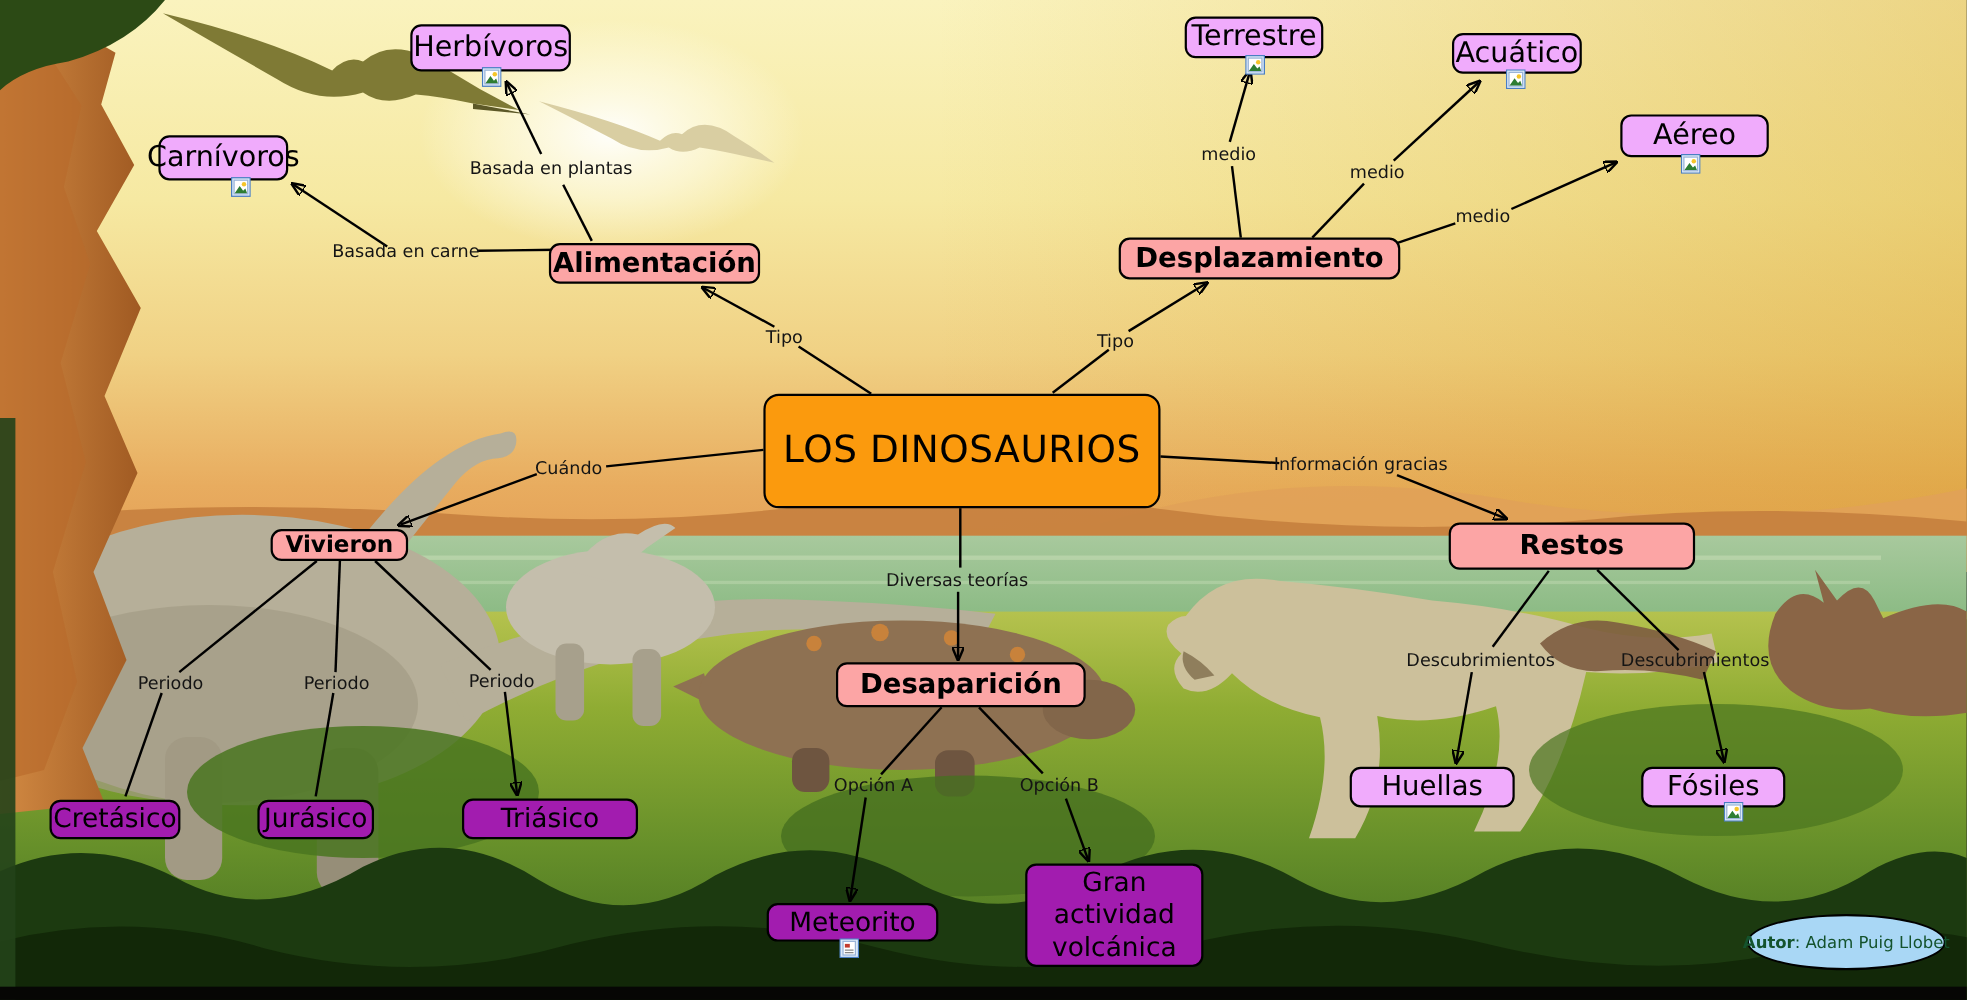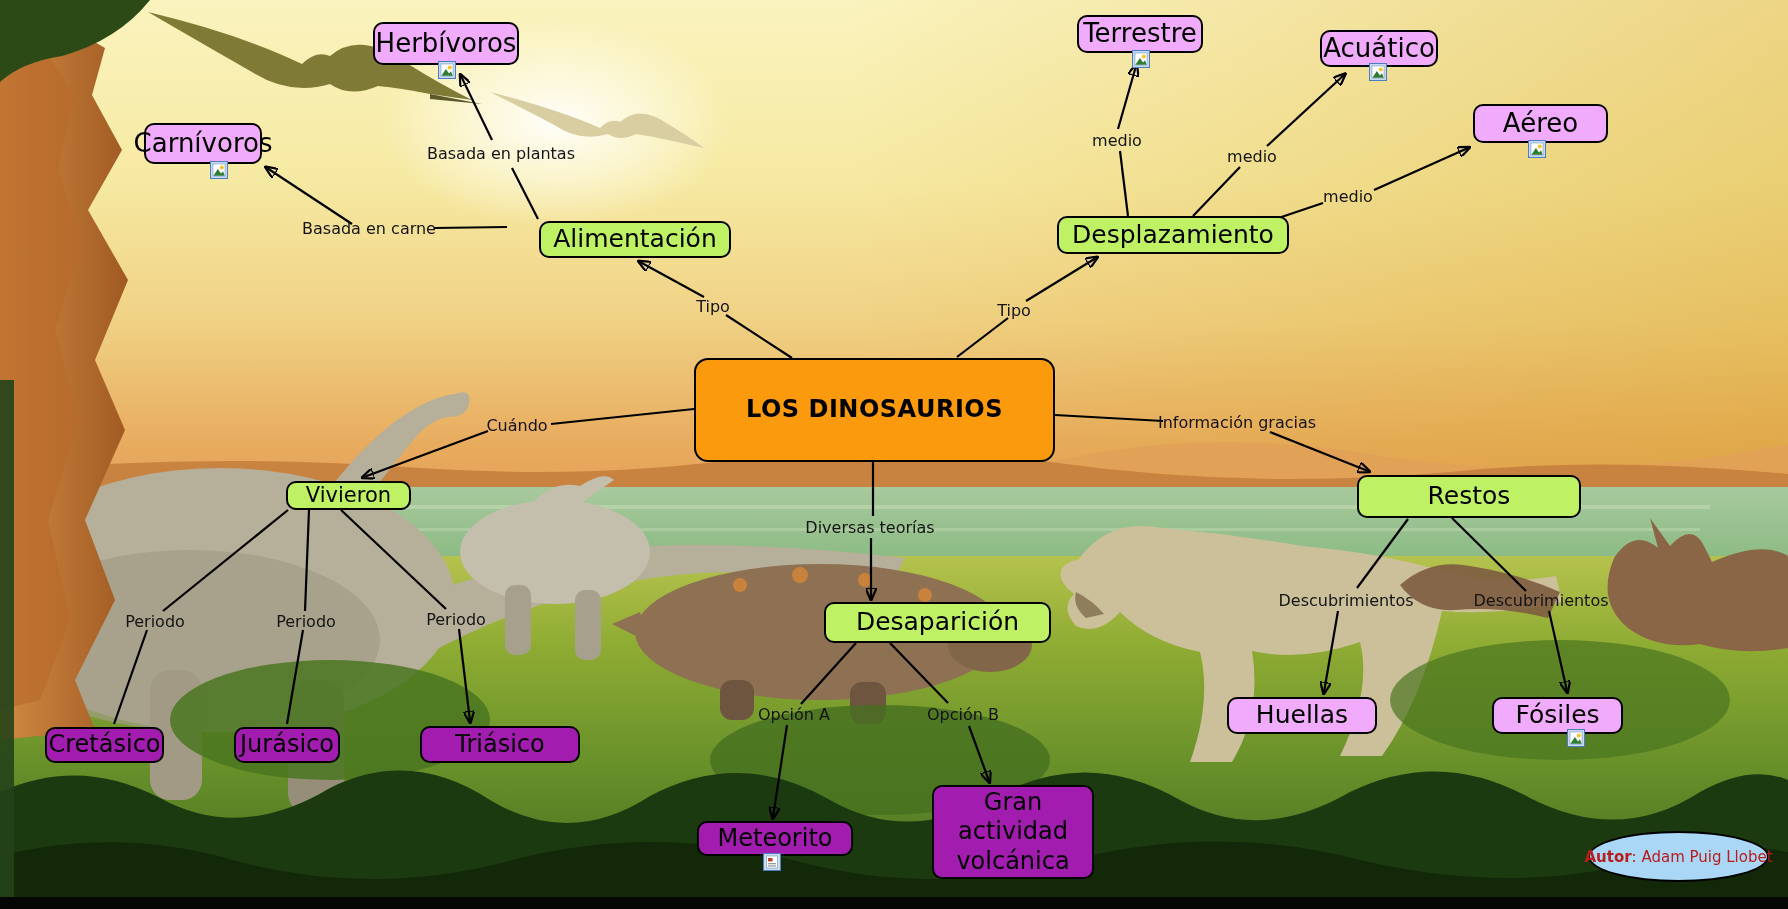--- a/index.html
+++ b/index.html
@@ -3,31 +3,31 @@
 <meta charset="utf-8">
 <style>
   html,body{margin:0;padding:0;background:#222;}
   .stage{position:relative;width:1788px;height:909px;overflow:hidden;
          font-family:"DejaVu Sans",sans-serif;}
   .bg,.edges{position:absolute;left:0;top:0;width:1788px;height:909px;pointer-events:none;}
   .edges line,.edges path{stroke:#000;stroke-width:2.2px;fill:none;}
   .node{position:absolute;box-sizing:border-box;border:2px solid #000;border-radius:10px;
         display:flex;align-items:center;justify-content:center;text-align:center;
         color:#000;line-height:1.22;cursor:default;}
-  .concept-main{background:#FB9A0D;border-radius:14px;font-weight:bold;font-size:24px;letter-spacing:.5px;}
-  .topic{background:#bef264;font-weight:normal;font-size:25px;margin-left:40px;}
+  .concept-main{background:#FB9A0D;border-radius:14px;font-weight:normal;font-size:34px;letter-spacing:.5px;}
+  .topic{background:#fca5a5;font-weight:bold;font-size:25px;}
   .leaf{background:#f0abfc;font-size:26px;}
   .leaf-sm{background:#a21caf;font-size:24px;}
   .label{position:absolute;transform:translate(-50%,-50%);font-size:16px;color:#141414;
          white-space:nowrap;}
   .res-icon{position:absolute;width:18px;height:18px;transform:translate(-50%,-50%);display:block;}
   .res-icon svg{width:18px;height:18px;display:block;}
   .author{position:absolute;left:1588px;top:831px;width:177px;height:47px;background:#A9D7F5;
           border:2px solid #000;border-radius:50%;display:flex;align-items:center;
-          justify-content:center;font-size:15px;color:#b91c1c;white-space:nowrap;}
+          justify-content:center;font-size:15px;color:#14532d;white-space:nowrap;}
   .author b{margin-right:0;}
 </style>
 </head>
 <body>
 
 <div class="stage">
 
   <svg class="bg" viewBox="0 0 1788 909" preserveAspectRatio="none">
     <defs>
       <linearGradient id="skyG" x1="0" y1="0" x2="0" y2="1">
@@ -180,31 +180,31 @@
   <span class="label" style="left:1237px;top:422px">Información gracias</span>
   <span class="label" style="left:1346px;top:600px">Descubrimientos</span>
   <span class="label" style="left:1541px;top:600px">Descubrimientos</span>
 
   <div class="node concept-main" style="left:694px;top:358px;width:361px;height:104px">LOS DINOSAURIOS</div>
 
   <div class="node topic" style="left:499px;top:221px;width:192px;height:37px">Alimentación</div>
   <div class="node leaf" style="left:144px;top:123px;width:118px;height:41px">Carnívoros</div>
   <div class="node leaf" style="left:373px;top:22px;width:146px;height:43px">Herbívoros</div>
 
-  <div class="node topic" style="left:1017px;top:216px;width:232px;height:38px">Desplazamiento</div>
+  <div class="node topic" style="left:1017px;top:216px;width:256px;height:38px">Desplazamiento</div>
   <div class="node leaf" style="left:1077px;top:15px;width:126px;height:38px">Terrestre</div>
   <div class="node leaf" style="left:1320px;top:30px;width:118px;height:37px">Acuático</div>
   <div class="node leaf" style="left:1473px;top:104px;width:135px;height:39px">Aéreo</div>
 
   <div class="node topic" style="left:246px;top:481px;width:125px;height:29px;font-size:21px">Vivieron</div>
   <div class="node leaf-sm" style="left:45px;top:727px;width:119px;height:36px">Cretásico</div>
   <div class="node leaf-sm" style="left:234px;top:727px;width:106px;height:36px">Jurásico</div>
   <div class="node leaf-sm" style="left:420px;top:726px;width:160px;height:37px">Triásico</div>
 
-  <div class="node topic" style="left:784px;top:602px;width:227px;height:41px">Desaparición</div>
+  <div class="node topic" style="left:760px;top:602px;width:227px;height:41px">Desaparición</div>
   <div class="node leaf-sm" style="left:697px;top:821px;width:156px;height:35px">Meteorito</div>
   <div class="node leaf-sm" style="left:932px;top:785px;width:162px;height:94px">Gran actividad volcánica</div>
 
   <div class="node topic" style="left:1317px;top:475px;width:224px;height:43px">Restos</div>
   <div class="node leaf" style="left:1227px;top:697px;width:150px;height:37px;font-size:25px">Huellas</div>
   <div class="node leaf" style="left:1492px;top:697px;width:131px;height:37px;font-size:25px">Fósiles</div>
 
   <svg width="0" height="0" style="position:absolute" aria-hidden="true">
     <defs>
       <g id="imgicon">

